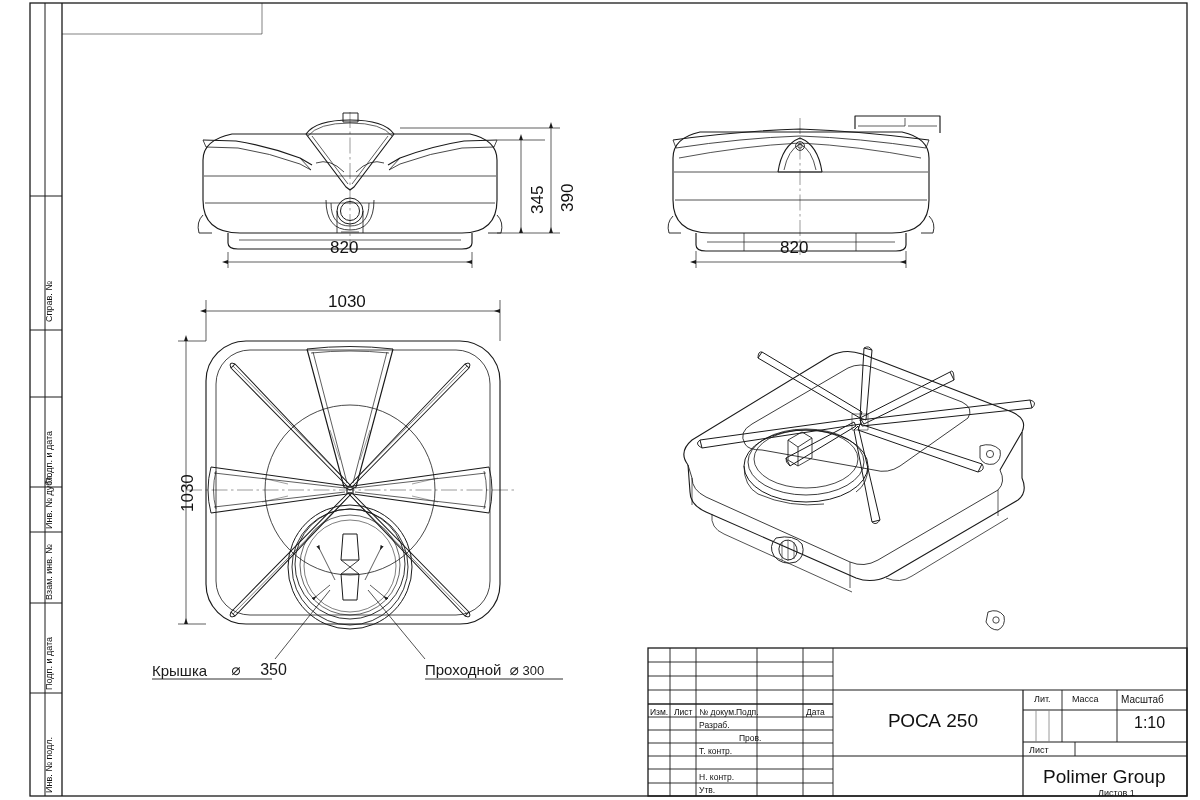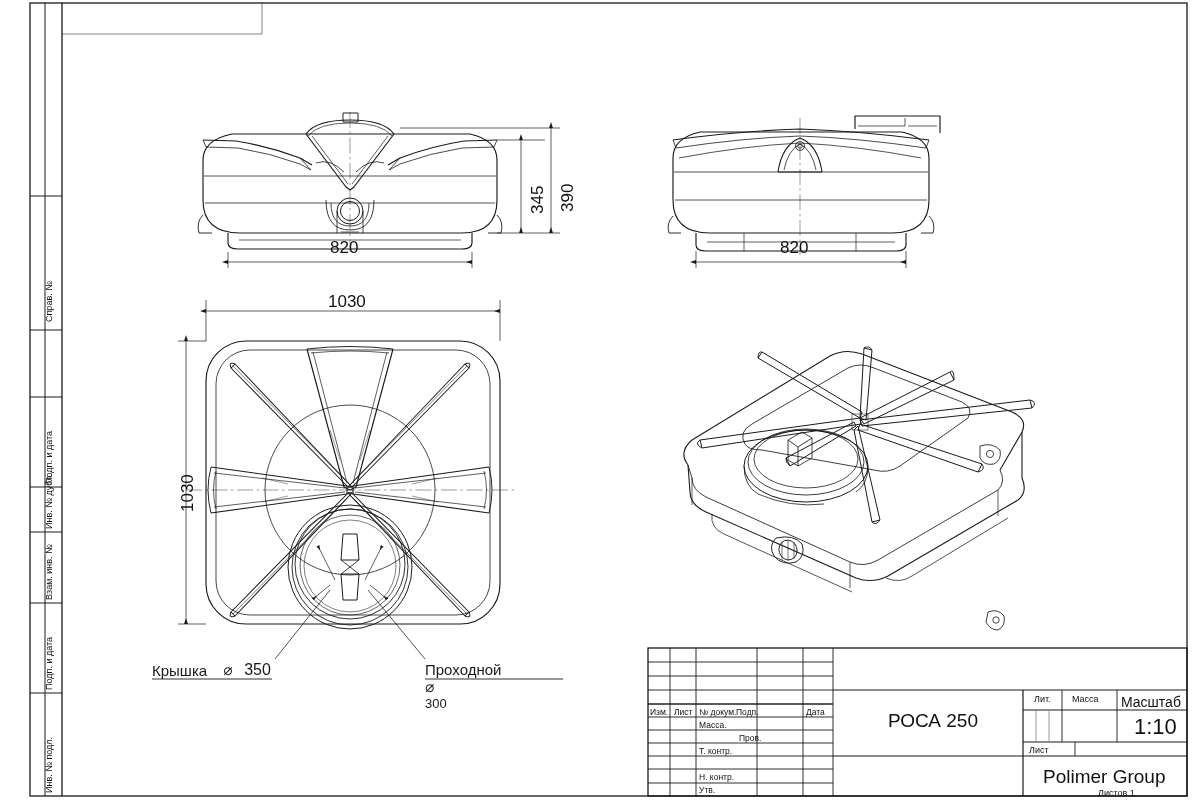--- a/index.html
+++ b/index.html
@@ -355,49 +355,49 @@
 
   <div class="tx" style="left:330px;top:238px;font-size:17px;">820</div>
   <div class="tx vt" style="left:528px;top:214px;font-size:17px;transform:rotate(-90deg);">345</div>
   <div class="tx vt" style="left:558px;top:212px;font-size:17px;transform:rotate(-90deg);">390</div>
 
   <div class="tx" style="left:780px;top:238px;font-size:17px;">820</div>
 
   <div class="tx" style="left:328px;top:292px;font-size:17px;">1030</div>
   <div class="tx vt" style="left:178px;top:512px;font-size:17px;transform:rotate(-90deg);">1030</div>
 
-  <div style="position:absolute;left:152px;top:661px;display:flex;align-items:center;gap:16px;">
+  <div style="position:absolute;left:152px;top:661px;display:flex;align-items:center;gap:24px;">
     <span style="font-size:15px;">Крышка</span>
     <span style="font-size:15px;">⌀</span>
     <span style="font-size:16px;margin-left:-4px;">350</span>
   </div>
 
-  <div style="position:absolute;left:425px;top:661px;display:flex;align-items:baseline;flex-direction:column;">
+  <div style="position:absolute;left:425px;top:661px;display:flex;align-items:baseline;gap:8px;">
     <span style="font-size:15px;">Проходной</span>
     <span style="font-size:15px;">⌀</span>
     <span style="font-size:13px;margin-left:-4px;">300</span>
   </div>
 
   <div class="tx" style="left:650px;top:707px;font-size:8.5px;">Изм.</div>
   <div class="tx" style="left:674px;top:707px;font-size:8.5px;">Лист</div>
   <div class="tx" style="left:699px;top:707px;font-size:8.5px;">№ докум.</div>
   <div class="tx" style="left:736px;top:707px;font-size:8.5px;">Подп.</div>
   <div class="tx" style="left:806px;top:707px;font-size:8.5px;text-align:center;">Дата</div>
 
-  <div class="tx" style="left:699px;top:720px;font-size:8.5px;">Масса.</div>
+  <div class="tx" style="left:699px;top:720px;font-size:8.5px;">Разраб.</div>
   <div class="tx" style="left:699px;top:733px;font-size:8.5px;padding-left:40px;">Пров.</div>
   <div class="tx" style="left:699px;top:746px;font-size:8.5px;">Т. контр.</div>
   <div class="tx" style="left:699px;top:772px;font-size:8.5px;">Н. контр.</div>
   <div class="tx" style="left:699px;top:785px;font-size:8.5px;">Утв.</div>
 
   <div class="tx" style="left:888px;top:710px;font-size:19px;">РОСА 250</div>
 
   <div class="tx" style="left:1034px;top:694px;font-size:9px;">Лит.</div>
   <div class="tx" style="left:1072px;top:694px;font-size:9px;">Масса</div>
-  <div class="tx" style="left:1121px;top:694px;font-size:14px;">Масштаб</div>
-  <div class="tx" style="left:1134px;top:714px;font-size:22px;">1:10</div>
+  <div class="tx" style="left:1121px;top:694px;font-size:10px;">Масштаб</div>
+  <div class="tx" style="left:1134px;top:714px;font-size:16px;">1:10</div>
 
   <div class="tx" style="left:1029px;top:745px;font-size:9px;">Лист</div>
   <div class="tx" style="left:1098px;top:788px;font-size:9px;">Листов 1</div>
 
   <div class="tx" style="left:1043px;top:766px;font-size:19px;">Polimer Group</div>
 
 </div>
 
 </body></html>

